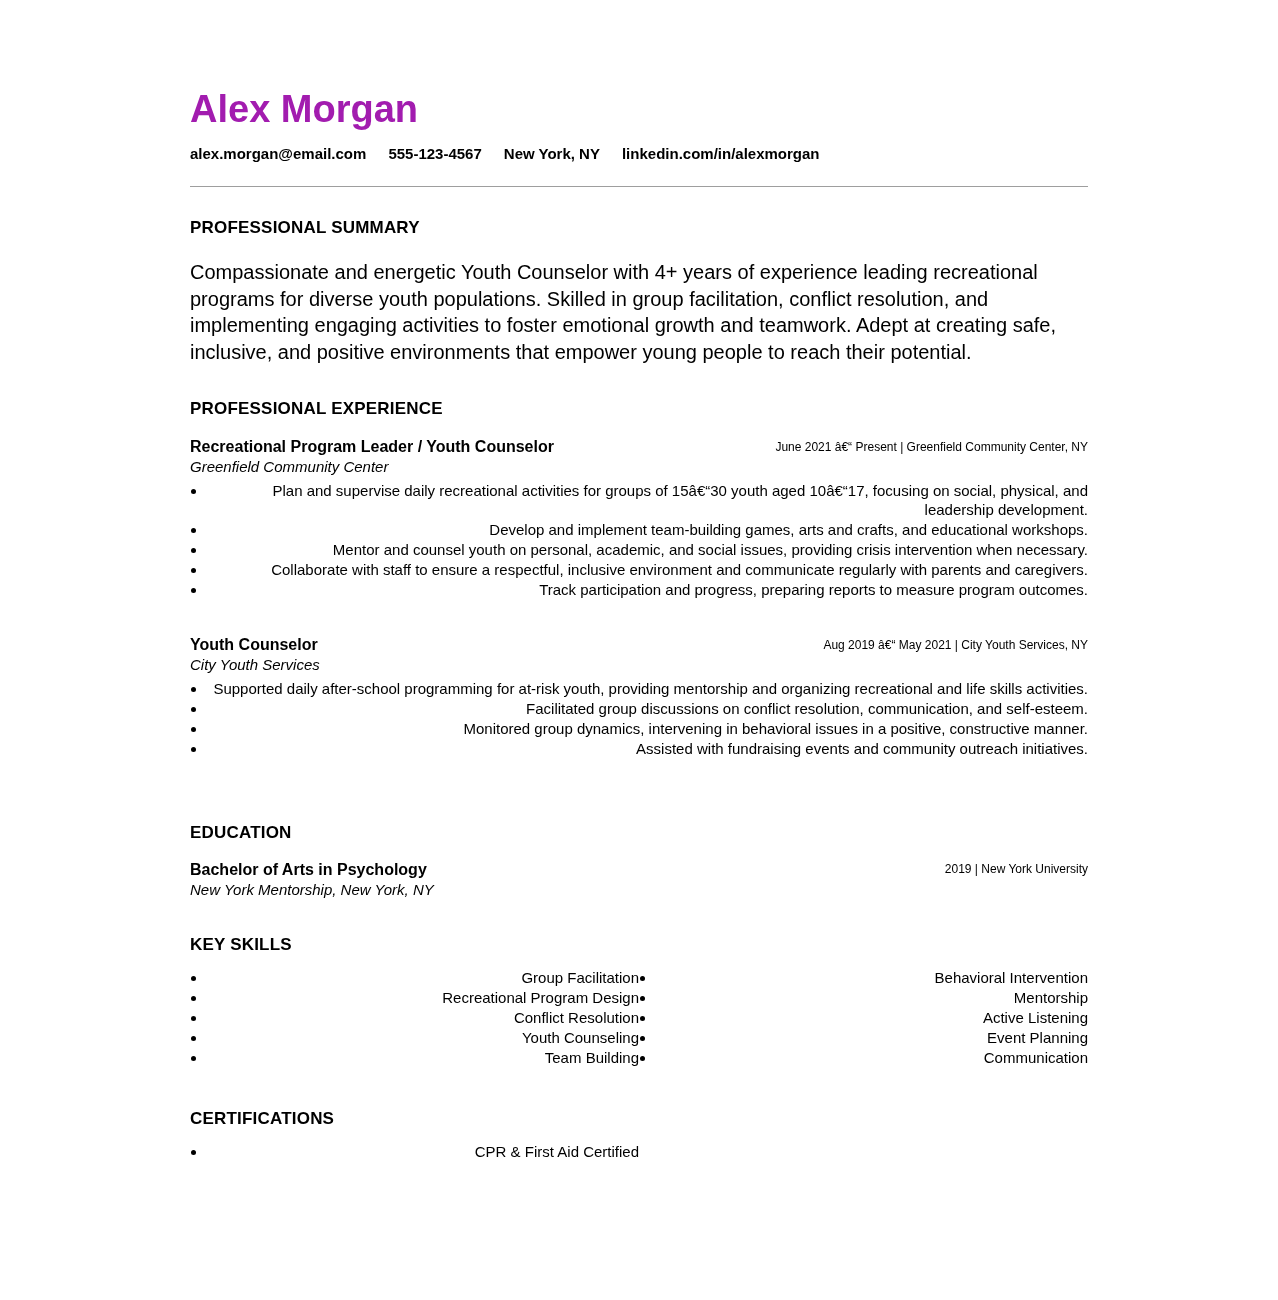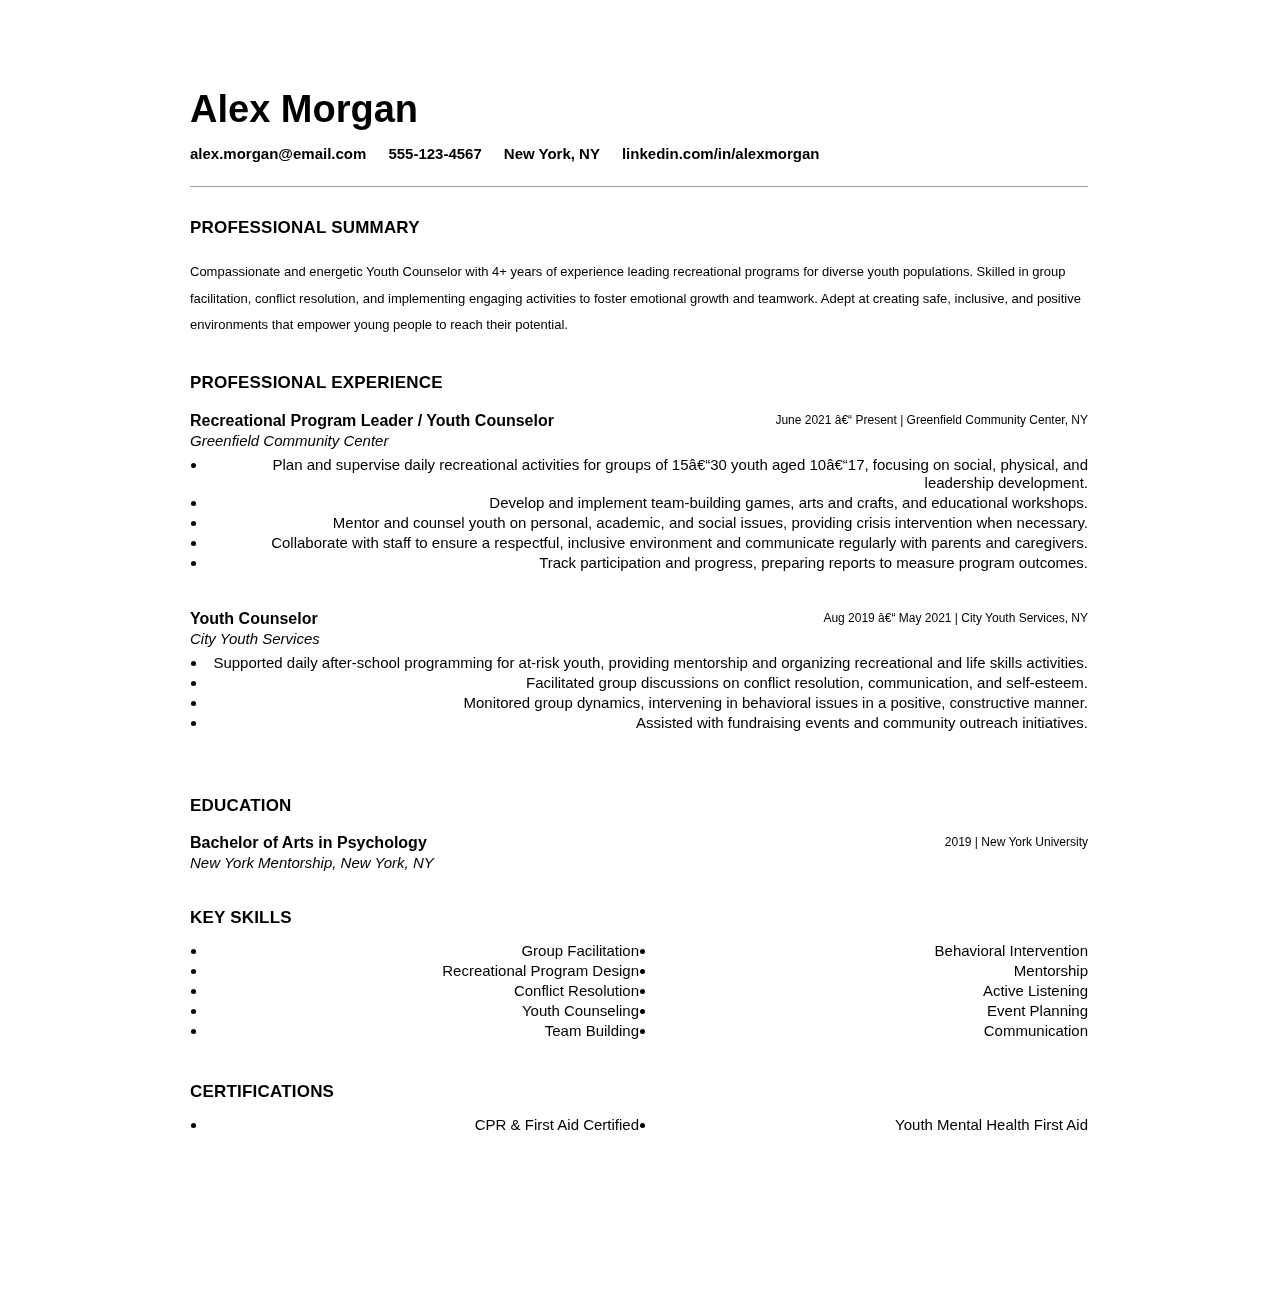--- a/index.html
+++ b/index.html
@@ -15,21 +15,21 @@
   }
   .page {
     width: 898px;
     margin-left: 190px;
   }
   .name {
     margin: 88px 0 0 0;
     font-size: 38px;
     line-height: 42px;
     font-weight: bold;
-    color: #000000;
+    color: #a21caf;
   }
   .contact-row {
     display: flex;
     gap: 22px;
     margin-top: 15px;
     font-size: 15px;
     line-height: 18px;
     font-weight: bold;
   }
   .divider {
@@ -40,21 +40,21 @@
   }
   .section-heading {
     font-size: 17px;
     font-weight: bold;
     line-height: 20px;
     letter-spacing: 0.2px;
   }
   .summary-heading { margin-top: 31px; }
   .summary-text {
     margin: 21px 0 0 0;
-    font-size: 13px;
+    font-size: 20px;
     line-height: 26.5px;
   }
   .experience-heading { margin-top: 34px; }
   .job { margin-top: 18px; }
   .job + .job { margin-top: 36px; }
   .job-header {
     display: flex;
     justify-content: space-between;
     align-items: center;
   }
@@ -183,18 +183,15 @@
       <li>Event Planning</li>
       <li>Communication</li>
     </ul>
   </div>
 
   <h2 class="section-heading certs-heading">CERTIFICATIONS</h2>
   <div class="two-col">
     <ul class="bullets">
       <li>CPR &amp; First Aid Certified</li>
     </ul>
-    <ul class="bullets">
-      <li>Youth Mental Health First Aid</li>
-    </ul>
   </div>
 
 </div>
 
 </body></html>

